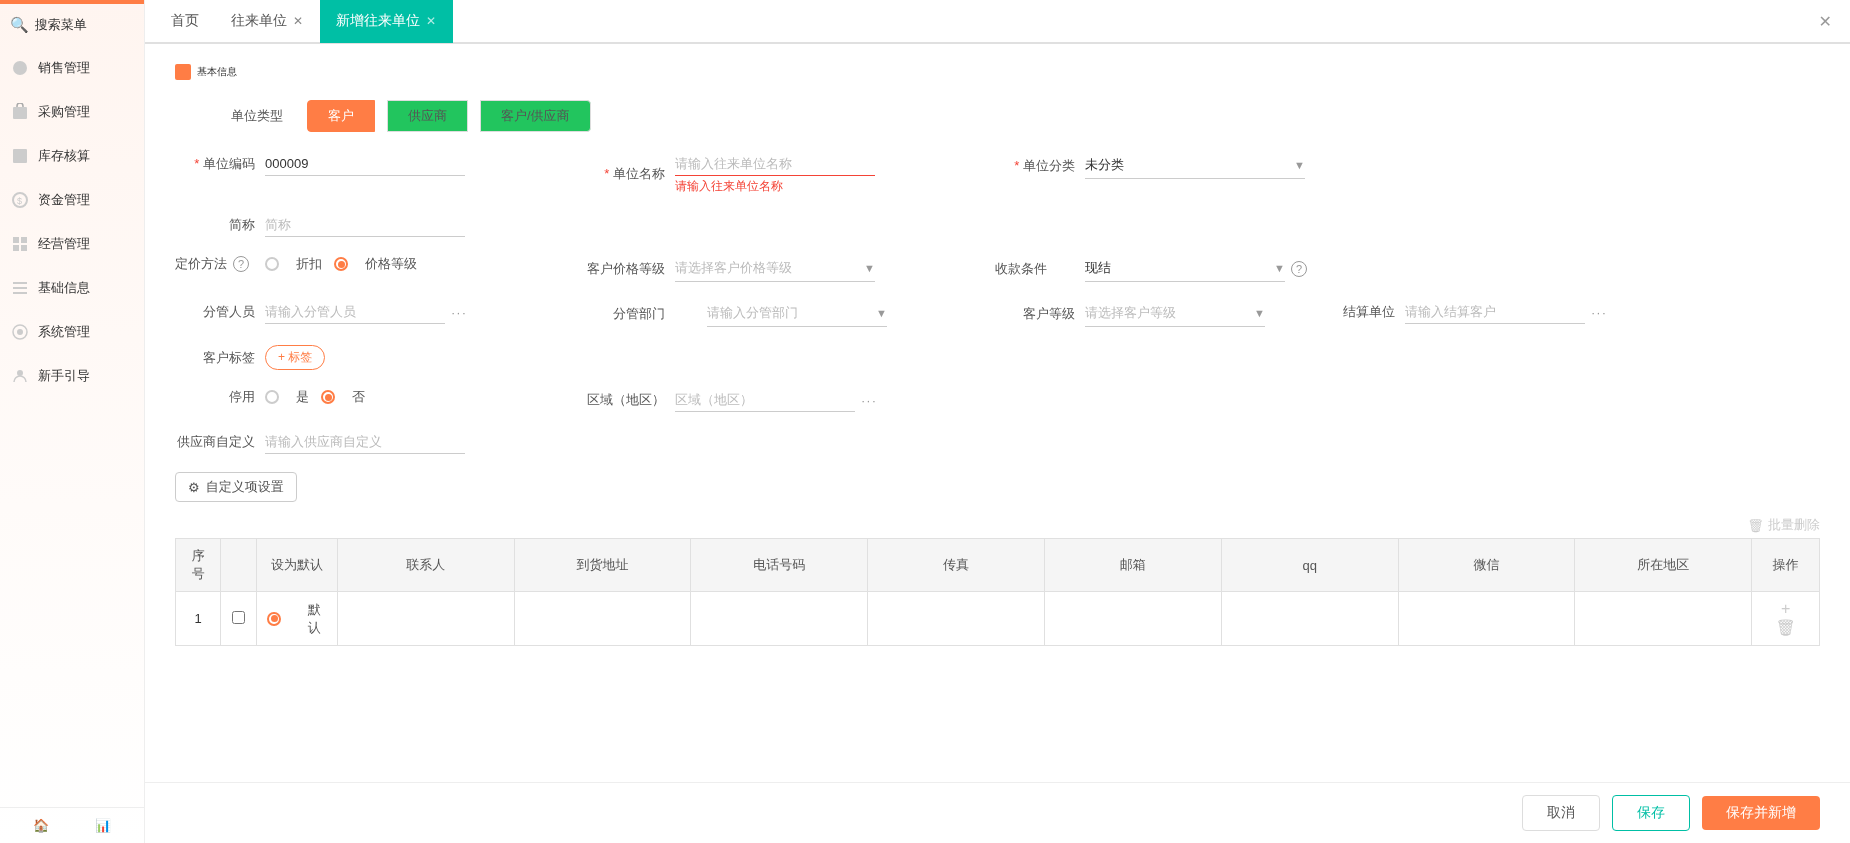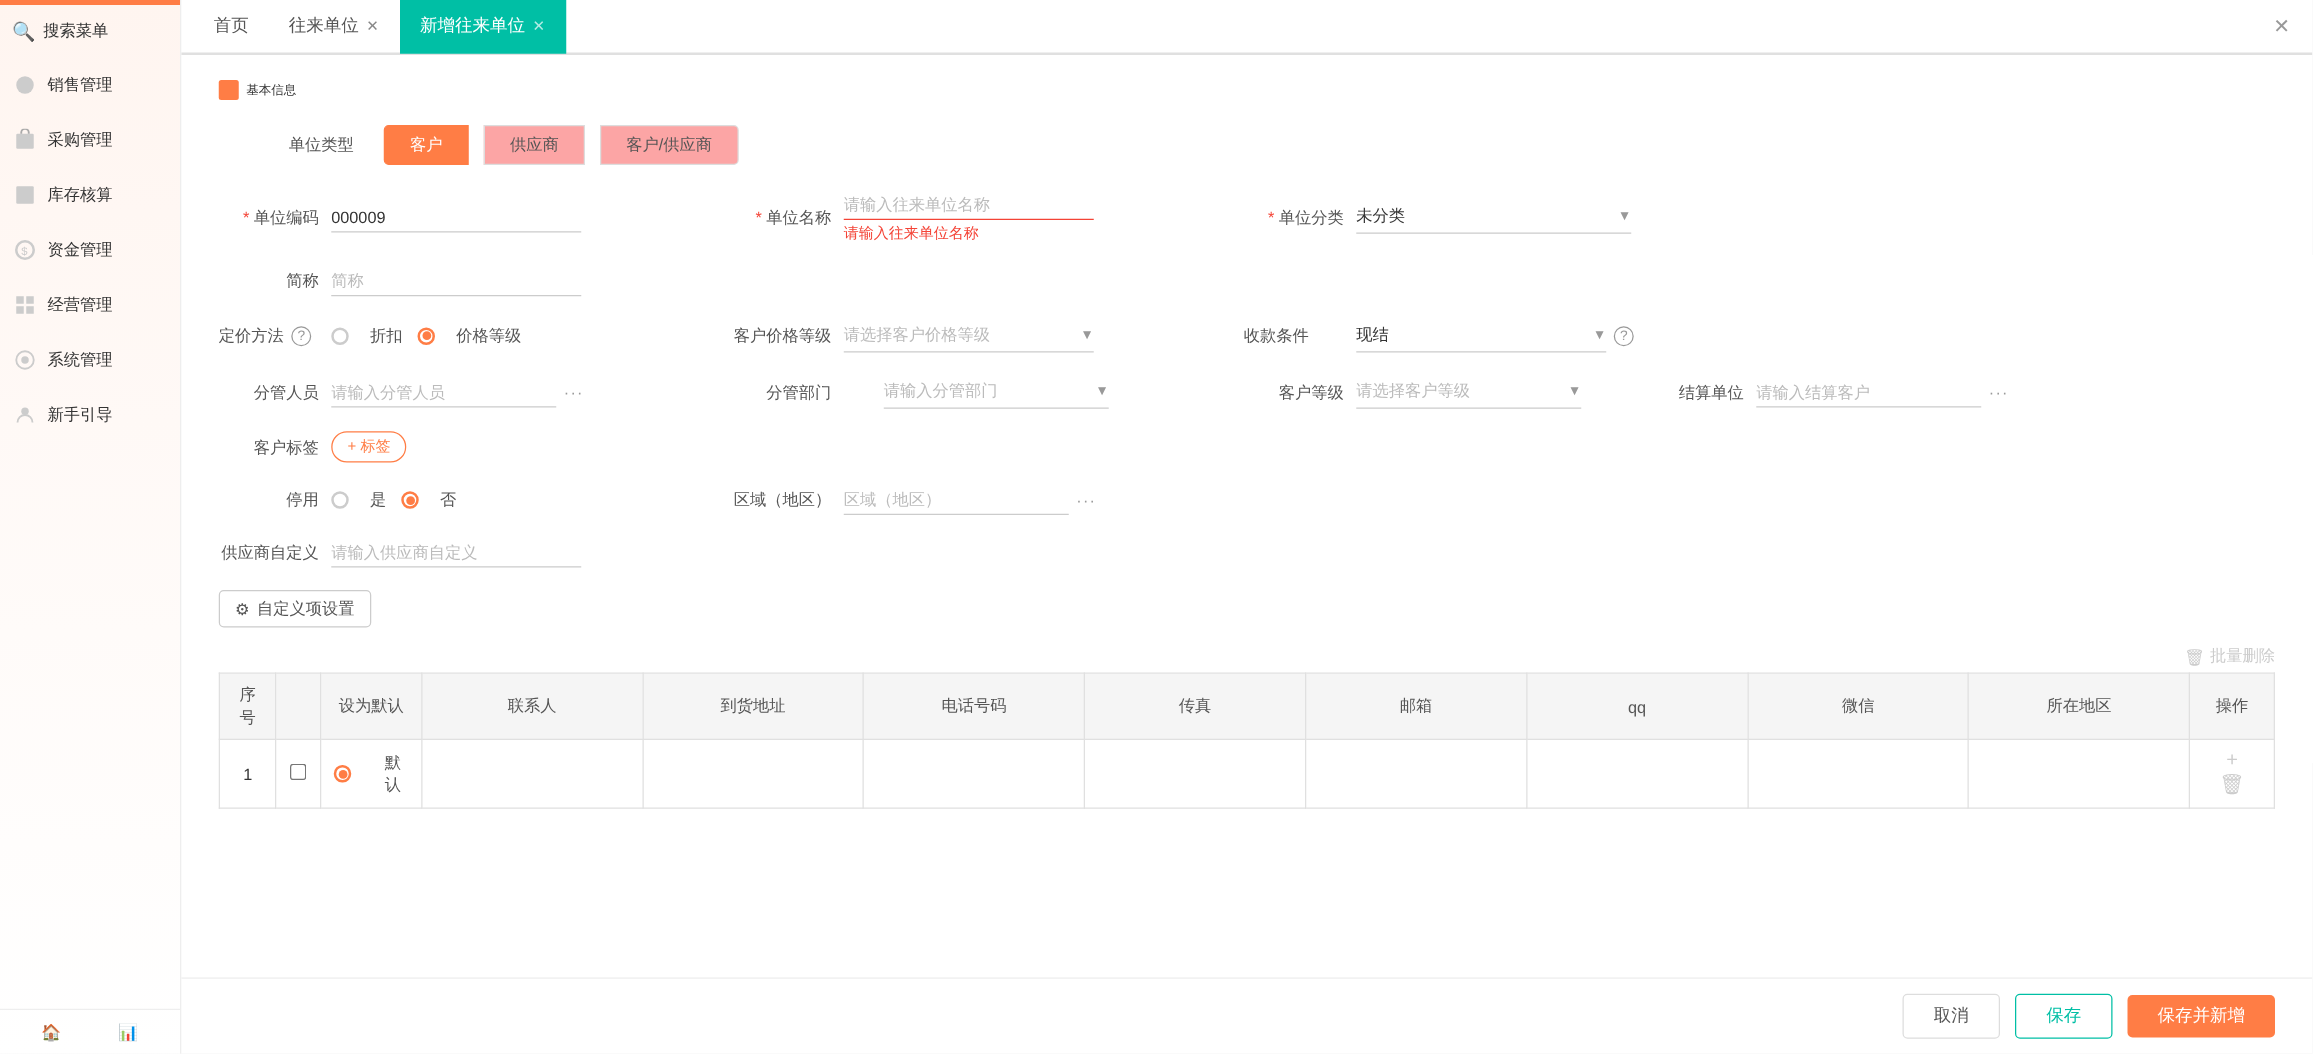--- a/index.html
+++ b/index.html
@@ -135,37 +135,37 @@
     .unit-type-label {
       width: 120px;
       text-align: right;
       padding-right: 12px;
       color: #555;
       font-size: 13px;
     }
     .type-btn {
       padding: 6px 20px;
       border: 1px solid #ddd;
-      background: #fca5a5;
+      background: #22c55e;
       cursor: pointer;
       font-size: 13px;
       color: #555;
     }
     .type-btn.active {
       background: #ff7d45;
       color: #fff;
       border-color: #ff7d45;
     }
     .type-btn:first-of-type { border-radius: 4px 0 0 4px; }
     .type-btn:last-of-type { border-radius: 0 4px 4px 0; }
 
     
     .form-row {
       display: flex;
-      align-items: center;
+      align-items: flex-start;
       margin-bottom: 18px;
       gap: 0;
     }
     .form-field {
       display: flex;
       align-items: center;
       flex: 1;
       gap: 0;
     }
     .field-label {
@@ -366,20 +366,30 @@
   <div class="sidebar-item">
     <span class="icon">
       <svg width="18" height="18" viewBox="0 0 18 18" fill="none">
           <rect x="2" y="2" width="6" height="6" fill="#ccc"></rect>
           <rect x="10" y="2" width="6" height="6" fill="#ccc"></rect>
           <rect x="2" y="10" width="6" height="6" fill="#ccc"></rect>
           <rect x="10" y="10" width="6" height="6" fill="#ccc"></rect>
         </svg>
     </span>
     <span>经营管理</span>
+  </div>
+  <div class="sidebar-item">
+    <span class="icon">
+      <svg width="18" height="18" viewBox="0 0 18 18" fill="none">
+          <rect x="2" y="3" width="14" height="2" fill="#ccc"></rect>
+          <rect x="2" y="8" width="14" height="2" fill="#ccc"></rect>
+          <rect x="2" y="13" width="14" height="2" fill="#ccc"></rect>
+        </svg>
+    </span>
+    <span>基础信息</span>
   </div>
   <div class="sidebar-item">
     <span class="icon">
       <svg width="18" height="18" viewBox="0 0 18 18" fill="none">
           <circle cx="9" cy="9" r="3" fill="#ccc"></circle>
           <circle cx="9" cy="9" r="7" stroke="#ccc" stroke-width="1.5" fill="none"></circle>
         </svg>
     </span>
     <span>系统管理</span>
   </div>

